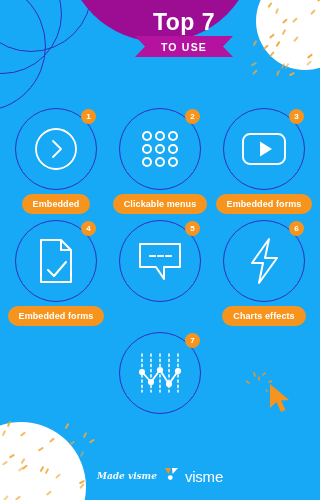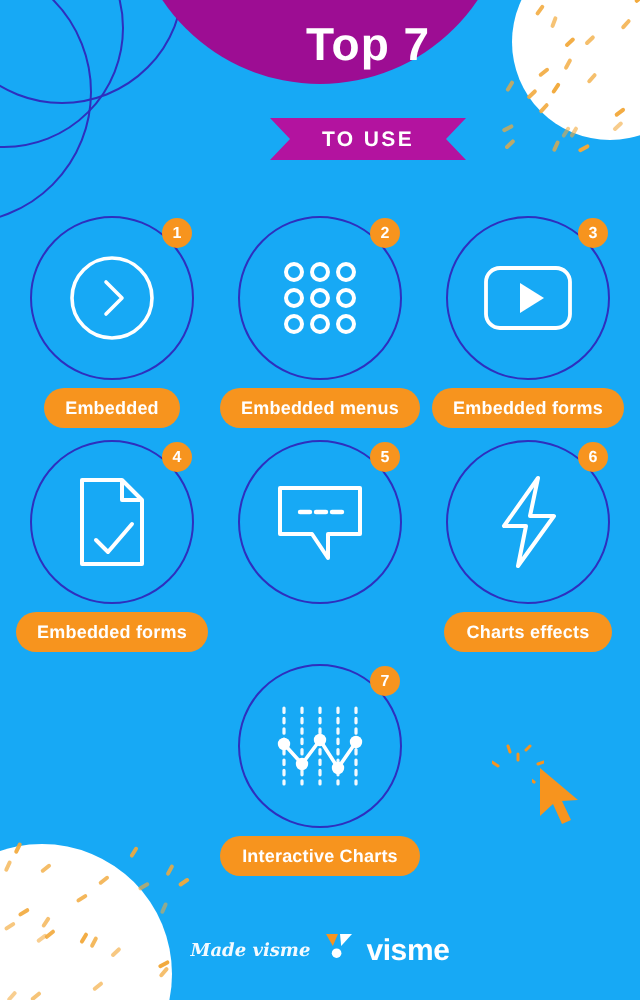--- a/index.html
+++ b/index.html
@@ -57,21 +57,21 @@
   }
   .script-title{
     position:relative;z-index:3;
     margin:10px 0 0 0;
     font-family:"DejaVu Serif",serif;
     font-style:italic;font-weight:bold;
     font-size:25px;color:#FFFFFF;
     letter-spacing:0.3px;
     text-shadow:0 1px 0 rgba(0,0,0,0.05);
   }
-  .ribbon-wrap{position:relative;z-index:3;margin-top:23px;height:21px;text-align:right;}
+  .ribbon-wrap{position:relative;z-index:3;margin-top:0;height:21px;text-align:right;}
   .ribbon-inner{
     position:absolute;left:50%;top:0;transform:translateX(-50%);
     width:98px;height:21px;background:#B3139F;
     clip-path:polygon(0 0,10px 50%,0 100%,100% 100%,calc(100% - 10px) 50%,100% 0);
     display:flex;align-items:center;justify-content:center;
   }
   .to-use{
     font-size:10.5px;font-weight:bold;color:#FFFFFF;letter-spacing:1.2px;
     position:relative;z-index:2;
   }
@@ -116,21 +116,21 @@
 
   
   .footer{
     position:absolute;left:0;right:0;bottom:14px;
     display:flex;align-items:center;justify-content:center;gap:6px;z-index:5;
   }
   .made-with{
     font-family:"DejaVu Serif",serif;font-style:italic;font-weight:bold;
     font-size:9px;color:#FFFFFF;opacity:.95;
   }
-  .visme-word{font-size:15px;font-weight:bold;color:#FFFFFF;letter-spacing:-0.2px;}
+  .visme-word{font-size:15px;font-weight:normal;color:#FFFFFF;letter-spacing:-0.2px;}
 </style>
 </head>
 <body>
 
 <div class="stage">
 
   <div class="deco ring-tl"></div>
   <div class="deco ring-tl2"></div>
   <div class="deco ring-tl3"></div>
 
@@ -228,21 +228,21 @@
                 <circle cx="8" cy="21" r="4"></circle>
                   <circle cx="21" cy="21" r="4"></circle>
                   <circle cx="34" cy="21" r="4"></circle>
                 <circle cx="8" cy="34" r="4"></circle>
                   <circle cx="21" cy="34" r="4"></circle>
                   <circle cx="34" cy="34" r="4"></circle>
               </g>
             </svg>
           </div>
         </div>
-        <div class="pill">Embedded menus</div>
+        <div class="pill">Clickable menus</div>
       </div>
 
       <div class="item">
         <div class="circ-wrap">
           <div class="circ"></div>
           <div class="badge">3</div>
           <div class="gly">
             <svg width="48" height="40" viewBox="0 0 48 40" fill="none">
               <rect x="3" y="5" width="42" height="30" rx="7" stroke="#FFFFFF" stroke-width="1.9"></rect>
               <path d="M20 12.5 L32 20 L20 27.5 Z" fill="#FFFFFF"></path>
@@ -322,21 +322,20 @@
               <g fill="#FFFFFF">
                 <circle cx="5" cy="22" r="3.1"></circle>
                 <circle cx="14" cy="32" r="3.1"></circle>
                 <circle cx="23" cy="20" r="3.1"></circle>
                 <circle cx="32" cy="34" r="3.1"></circle>
                 <circle cx="41" cy="21" r="3.1"></circle>
               </g>
             </svg>
           </div>
         </div>
-        <div class="pill">Interactive Charts</div>
       </div>
 
     </div>
 
   </div>
 
   <div class="cursor">
     <svg width="30" height="34" viewBox="0 0 30 34" fill="none">
       <path d="M4 2 L4 26 L10.5 20 L15 30 L19.5 28 L15 18.5 L23 18 Z" fill="#F7941E"></path>
       <g stroke="#F7941E" stroke-width="1.6" stroke-linecap="round">

